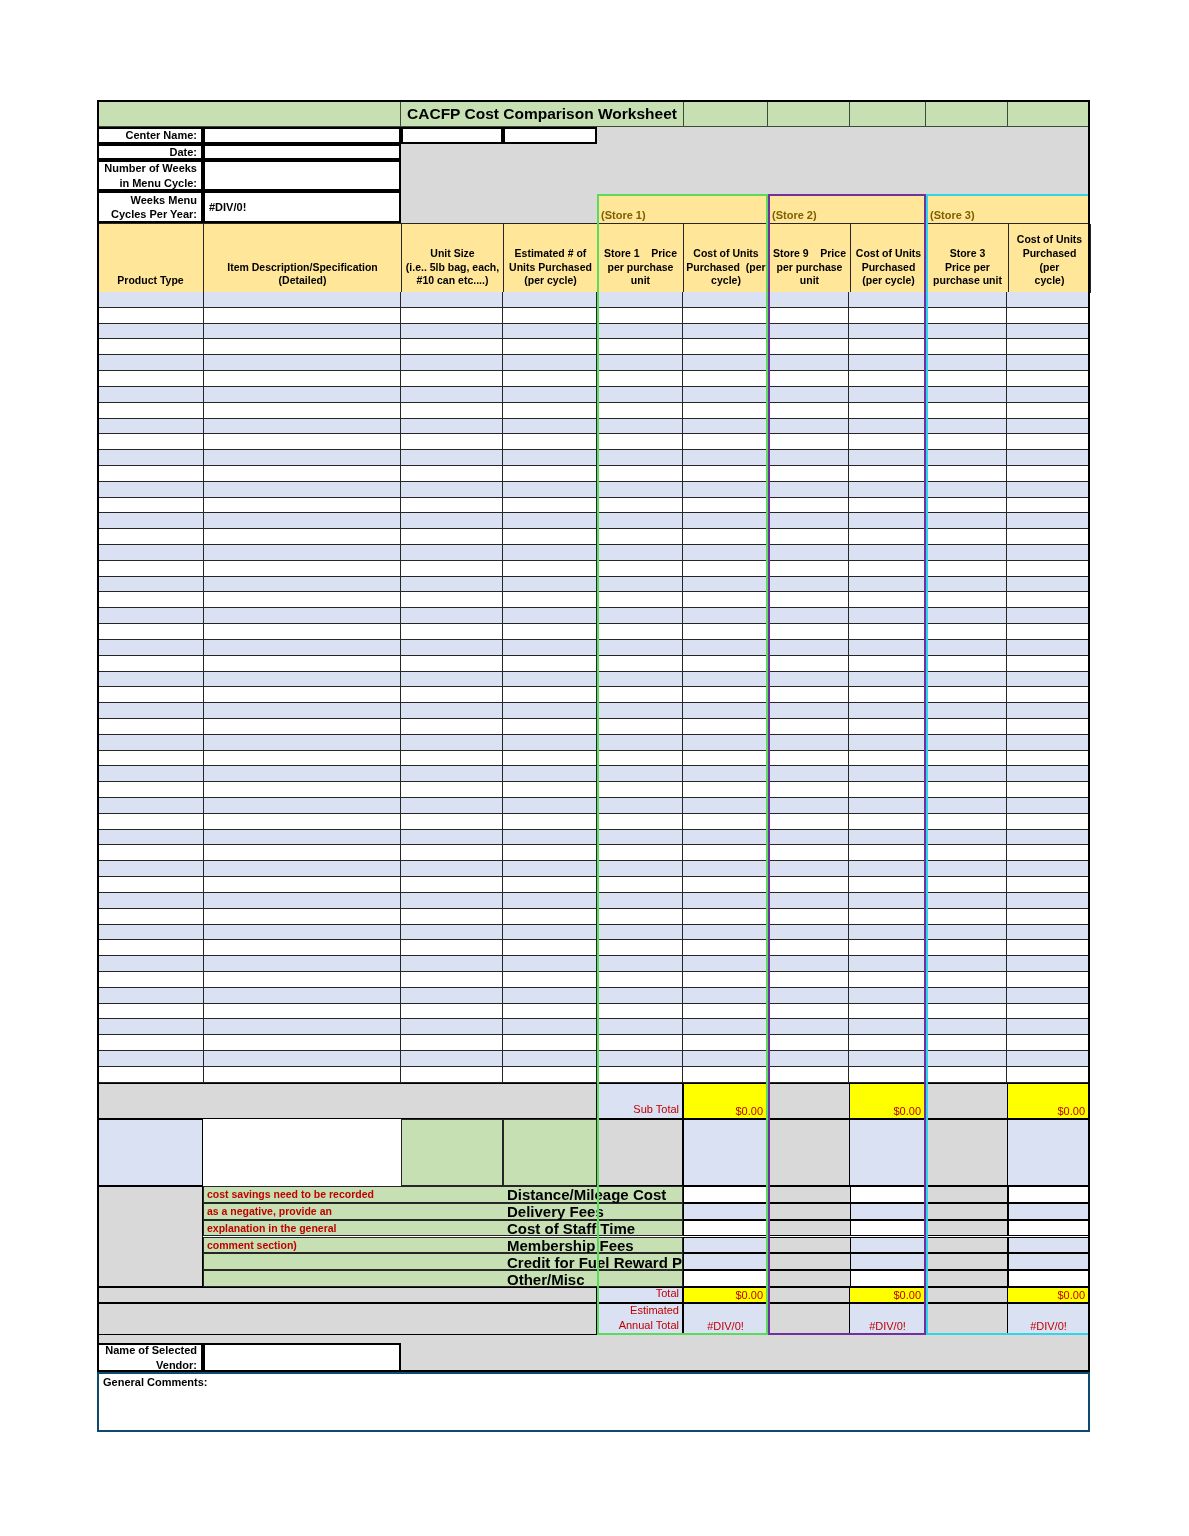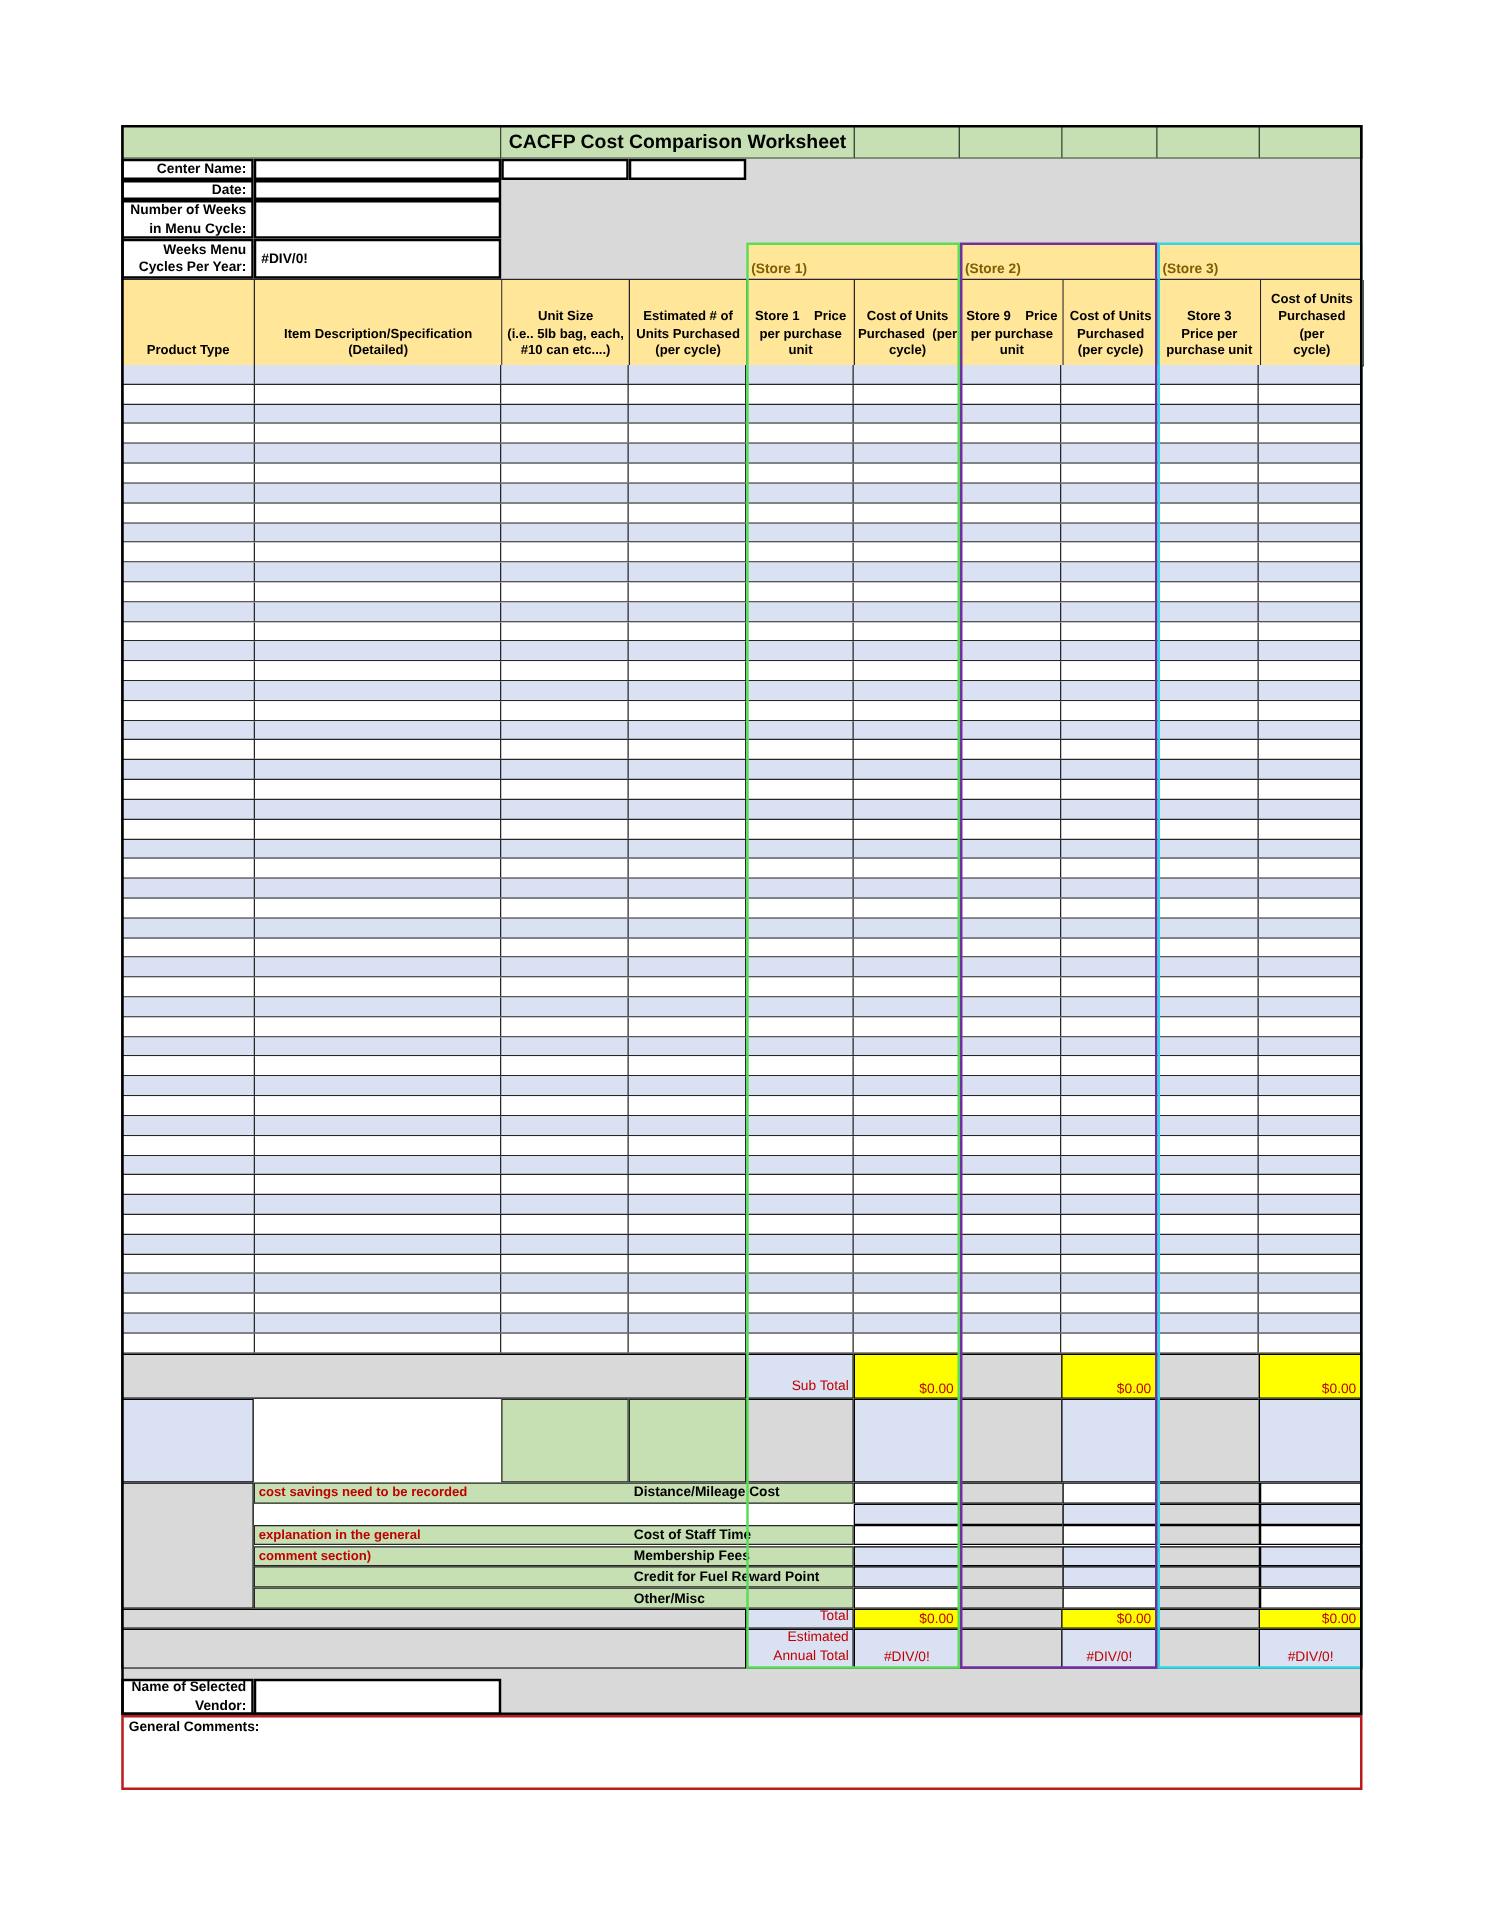--- a/index.html
+++ b/index.html
@@ -50,25 +50,25 @@
     align-items:flex-end;justify-content:center;font-size:11px;padding:2px 4px;}
   .bluecell{background:#D9E1F2;border:1px solid #000;}
 
   
   .green{background:#C6E0B4;border:1px solid #262626;}
   .big-title{font-weight:bold;font-size:15px;line-height:1.4;padding:3px 0 0 2px;white-space:pre-line;}
   .big-note{position:absolute;left:2px;bottom:2px;color:#C00000;font-weight:bold;font-size:10.5px;}
   .fee-note{position:absolute;left:3px;top:50%;transform:translateY(-50%);
     color:#C00000;font-weight:bold;font-size:10.5px;white-space:nowrap;}
   .fee-item{position:absolute;left:303px;top:50%;transform:translateY(-50%);
-    font-weight:bold;font-size:11px;white-space:nowrap;text-align:center;}
+    font-weight:bold;font-size:15px;white-space:nowrap;text-align:center;}
   .fee-inp{border:1px solid #000;}
 
   
-  .comments{background:#fff;border:2px solid #b91c1c;}
+  .comments{background:#fff;border:2px solid #0c4a6e;}
   .comments-lab{position:absolute;left:4px;top:2px;font-weight:bold;font-size:11px;}
 
   
   .overlay{position:absolute;box-sizing:border-box;pointer-events:none;z-index:40;background:transparent;}
   .outline{position:absolute;box-sizing:border-box;pointer-events:none;z-index:50;
     border:2px solid #000;background:transparent;}
 </style>
 </head>
 <body>
 
@@ -761,20 +761,24 @@
   <div class="abs" id="feeRows" style="left:0;top:1086px;width:993px;height:101px;">
       <div class="abs green" style="left: 106px; top: 0px; width: 480px; height: 16.8333px;">
         <span class="fee-note">cost savings need to be recorded</span>
         <span class="fee-item">Distance/Mileage Cost</span>
       </div>
       <div class="abs fee-inp" style="left: 586px; top: 0px; width: 85px; height: 16.8333px; background: rgb(255, 255, 255);"></div>
       <div class="abs grayb" style="left: 671px; top: 0px; width: 83px; height: 16.8333px;"></div>
       <div class="abs fee-inp" style="left: 753px; top: 0px; width: 76px; height: 16.8333px; background: rgb(255, 255, 255);"></div>
       <div class="abs grayb" style="left: 829px; top: 0px; width: 82px; height: 16.8333px;"></div>
       <div class="abs fee-inp" style="left: 911px; top: 0px; width: 82px; height: 16.8333px; background: rgb(255, 255, 255);"></div>
+      <div class="abs green" style="left: 106px; top: 16.8333px; width: 480px; height: 16.8333px;">
+        <span class="fee-note">as a negative, provide an</span>
+        <span class="fee-item">Delivery Fees</span>
+      </div>
       <div class="abs fee-inp" style="left: 586px; top: 16.8333px; width: 85px; height: 16.8333px; background: rgb(217, 225, 242);"></div>
       <div class="abs grayb" style="left: 671px; top: 16.8333px; width: 83px; height: 16.8333px;"></div>
       <div class="abs fee-inp" style="left: 753px; top: 16.8333px; width: 76px; height: 16.8333px; background: rgb(217, 225, 242);"></div>
       <div class="abs grayb" style="left: 829px; top: 16.8333px; width: 82px; height: 16.8333px;"></div>
       <div class="abs fee-inp" style="left: 911px; top: 16.8333px; width: 82px; height: 16.8333px; background: rgb(217, 225, 242);"></div>
       <div class="abs green" style="left: 106px; top: 33.6667px; width: 480px; height: 16.8333px;">
         <span class="fee-note">explanation in the general</span>
         <span class="fee-item">Cost of Staff Time</span>
       </div>
       <div class="abs fee-inp" style="left: 586px; top: 33.6667px; width: 85px; height: 16.8333px; background: rgb(255, 255, 255);"></div>

